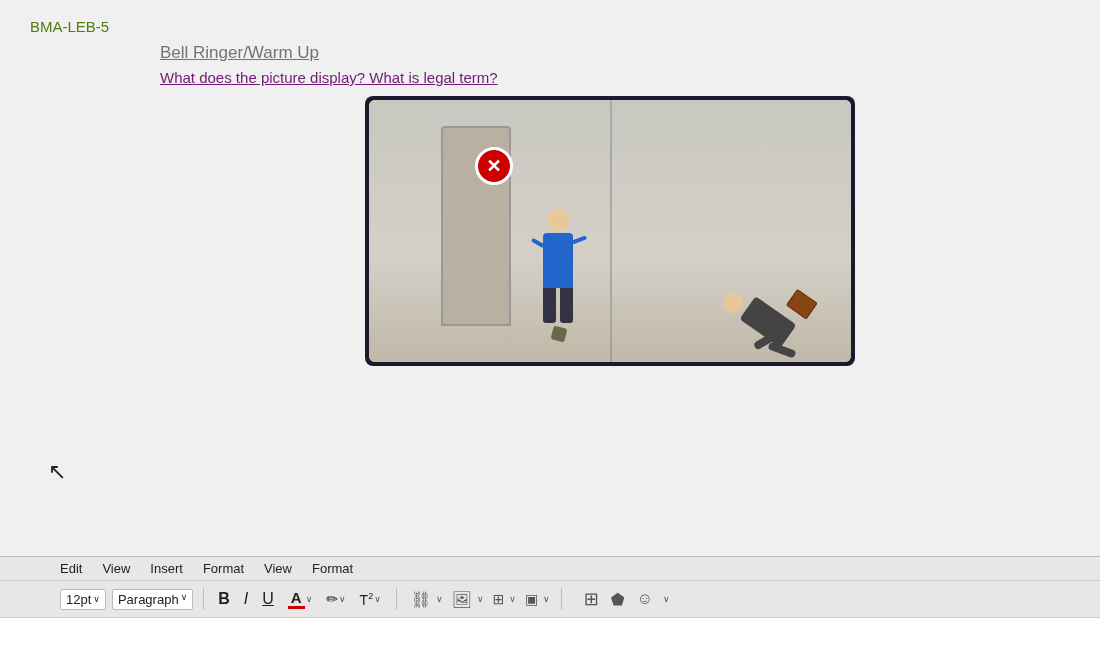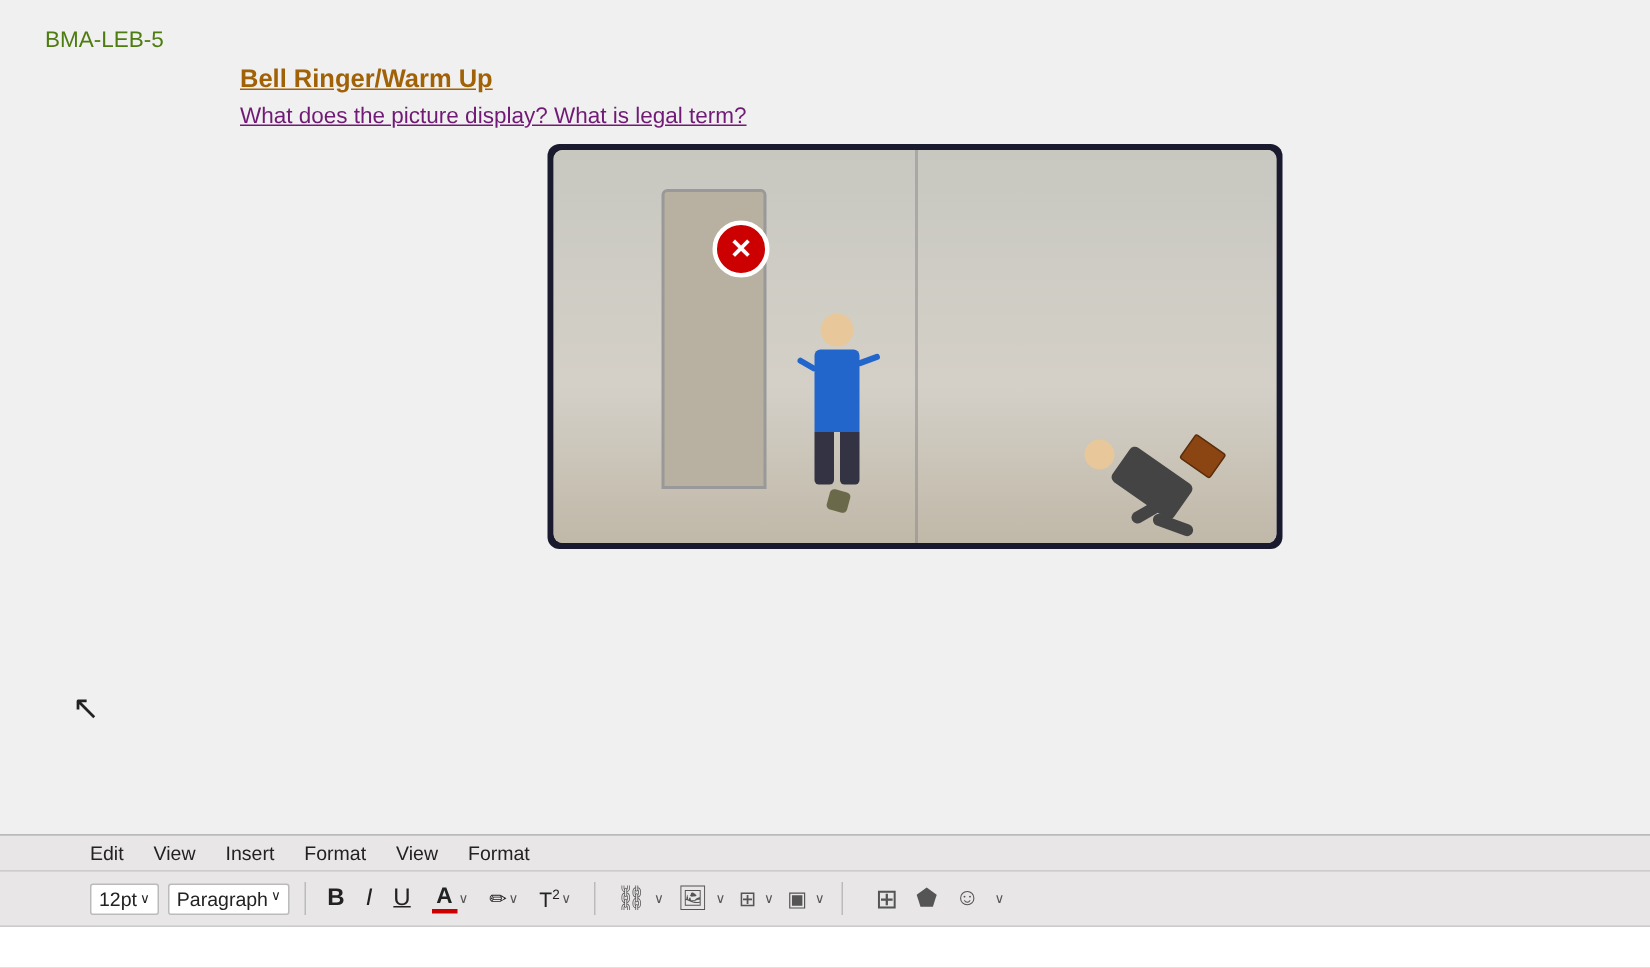--- a/index.html
+++ b/index.html
@@ -35,23 +35,23 @@
 
     .content-area {
       display: flex;
       flex-direction: column;
       align-items: center;
       margin-left: 120px;
     }
 
     .bell-ringer-title {
       font-size: 17px;
-      color: #a16207;
+      color: #737373;
       text-decoration: underline;
-      font-weight: bold;
+      font-weight: normal;
       margin-bottom: 6px;
       align-self: flex-start;
       margin-left: 10px;
     }
 
     .bell-ringer-question {
       font-size: 15px;
       color: #701a75;
       text-decoration: underline;
       margin-bottom: 10px;
@@ -271,21 +271,21 @@
       font-size: 22px;
       color: #222;
     }
 
     
     .toolbar-area {
       position: absolute;
       bottom: 0;
       left: 0;
       right: 0;
-      background: #f97316;
+      background: #b91c1c;
       border-top: 1px solid #bbb;
     }
 
     .menu-bar {
       display: flex;
       align-items: center;
       padding: 4px 60px;
       gap: 20px;
       background: #e8e6e6;
       border-bottom: 1px solid #ccc;

